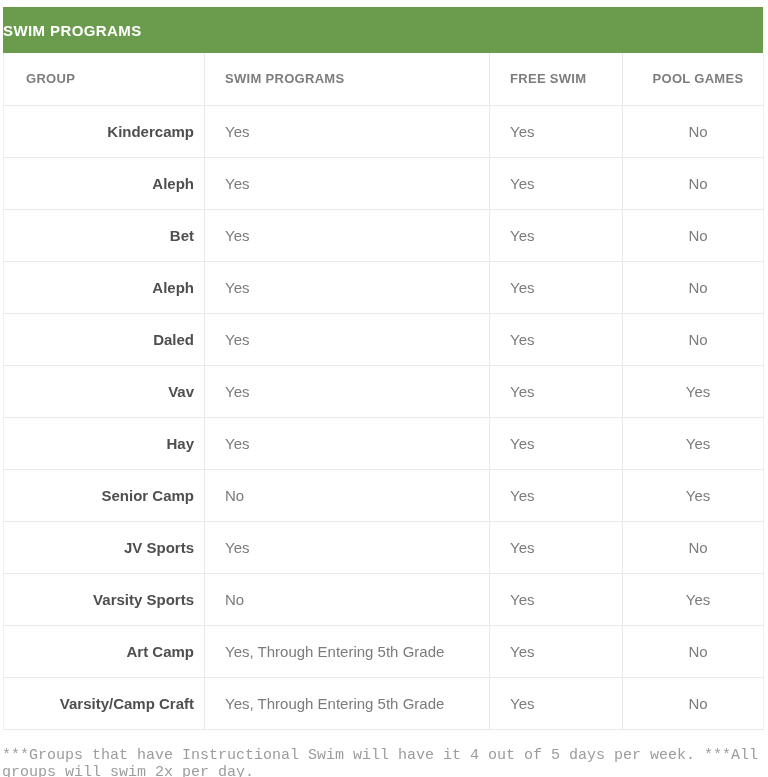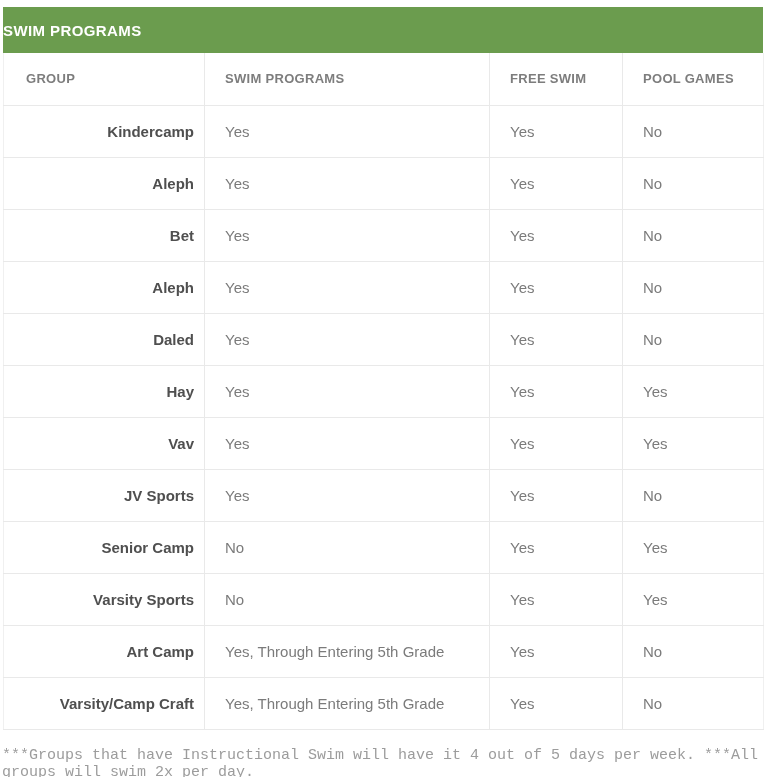--- a/index.html
+++ b/index.html
@@ -54,21 +54,21 @@
   th, td {
     height: 52px;
     padding: 0 10px 0 20px;
     text-align: left;
     vertical-align: middle;
     border-bottom: 1px solid var(--border);
     border-right: 1px solid var(--border);
     white-space: nowrap;
     overflow: hidden;
   }
-  th:last-child, td:last-child { border-right: none; }
+  th:last-child, td:last-child { border-right: none; text-align: center; }
   th:first-child, td:first-child { padding-left: 22px; }
   th {
     font-size: 13px;
     font-weight: bold;
     letter-spacing: 0.3px;
     color: var(--column-header-text);
   }
   td {
     font-size: 15px;
     font-weight: normal;
@@ -136,42 +136,42 @@
             <td>Yes</td>
             <td>No</td>
           </tr>
           <tr>
             <td class="group-cell">Daled</td>
             <td>Yes</td>
             <td>Yes</td>
             <td>No</td>
           </tr>
           <tr>
+            <td class="group-cell">Vav</td>
+            <td>Yes</td>
+            <td>Yes</td>
+            <td>Yes</td>
+          </tr>
+          <tr>
             <td class="group-cell">Hay</td>
             <td>Yes</td>
             <td>Yes</td>
             <td>Yes</td>
           </tr>
           <tr>
-            <td class="group-cell">Vav</td>
-            <td>Yes</td>
+            <td class="group-cell">Senior Camp</td>
+            <td>No</td>
             <td>Yes</td>
             <td>Yes</td>
           </tr>
           <tr>
             <td class="group-cell">JV Sports</td>
             <td>Yes</td>
             <td>Yes</td>
             <td>No</td>
-          </tr>
-          <tr>
-            <td class="group-cell">Senior Camp</td>
-            <td>No</td>
-            <td>Yes</td>
-            <td>Yes</td>
           </tr>
           <tr>
             <td class="group-cell">Varsity Sports</td>
             <td>No</td>
             <td>Yes</td>
             <td>Yes</td>
           </tr>
           <tr>
             <td class="group-cell">Art Camp</td>
             <td>Yes, Through Entering 5th Grade</td>

